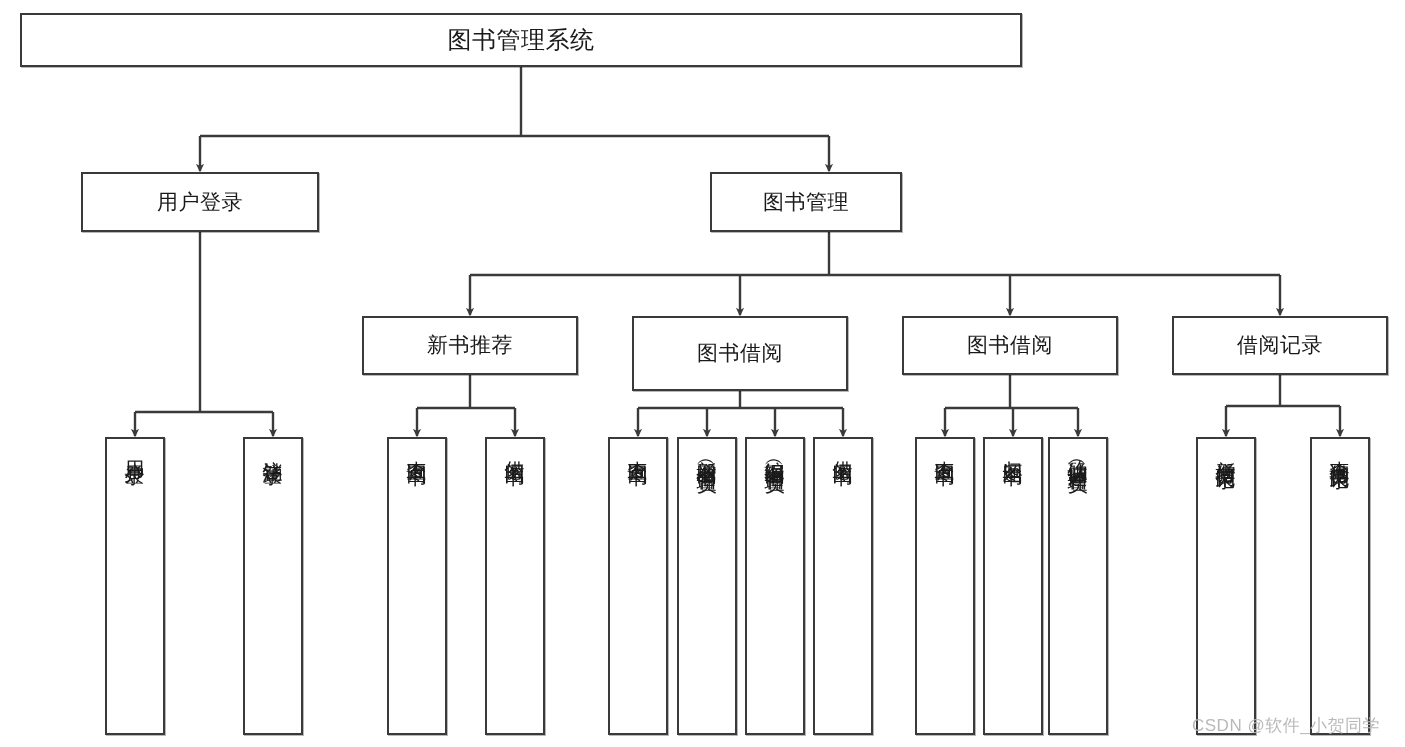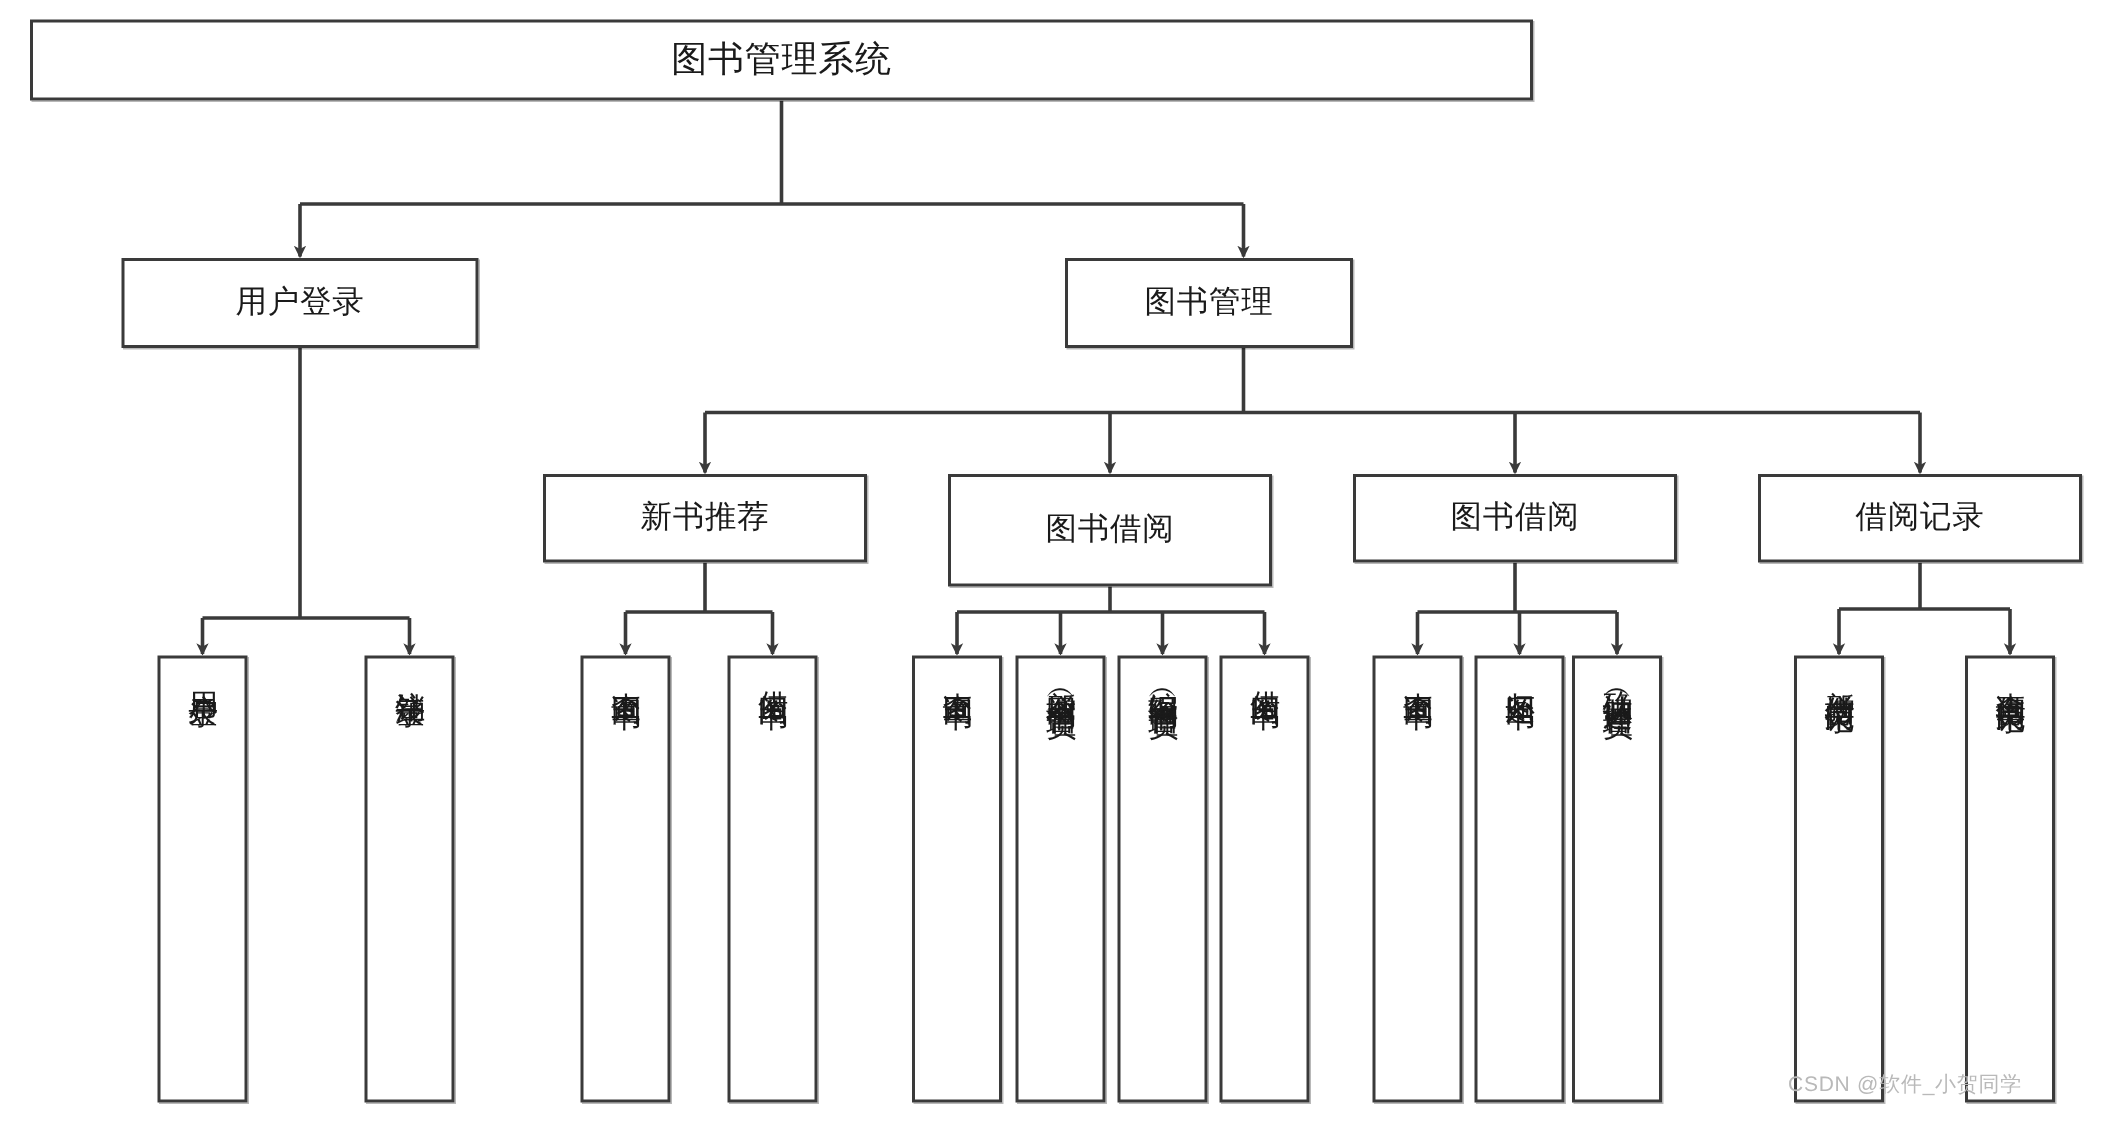--- a/index.html
+++ b/index.html
@@ -56,21 +56,21 @@
   .node.vertical .label {
     writing-mode: vertical-rl;
     text-orientation: upright;
     font-size: 20px;
     letter-spacing: 2px;
     line-height: 1.0;
     white-space: nowrap;
   }
   .watermark {
     position: absolute;
-    font-size: 14px;
+    font-size: 17px;
     color: #b9b9b9;
     white-space: nowrap;
     letter-spacing: 0.5px;
   }
 </style>
 </head>
 <body>
 
 <div id="diagram-root">
   <svg class="connectors" id="connector-svg" viewBox="0 0 1405 747">

